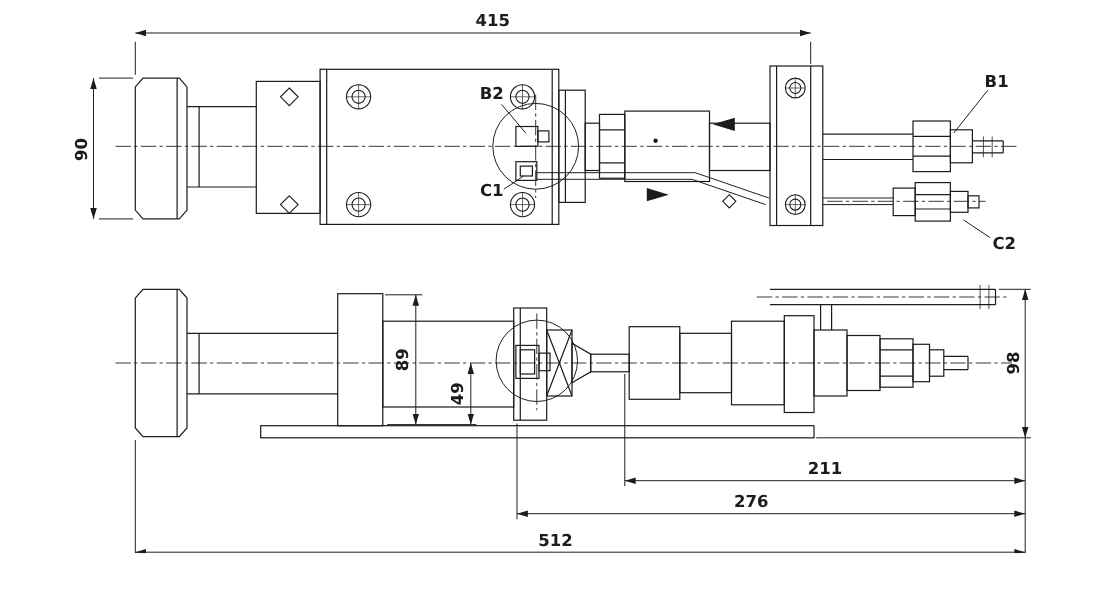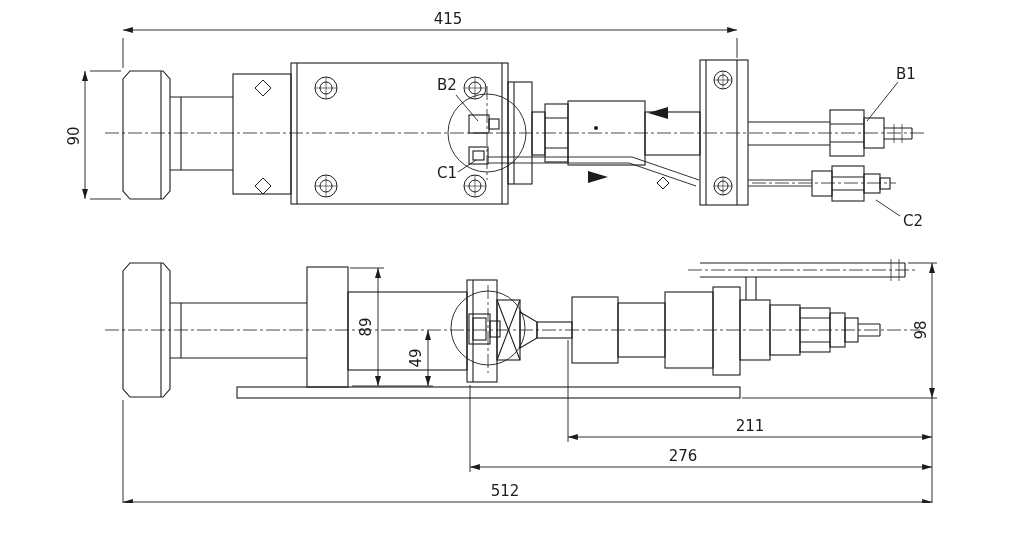--- a/index.html
+++ b/index.html
@@ -6,20 +6,21 @@
     margin: 0;
     padding: 0;
     background: #ffffff;
   }
   .drawing-wrap {
     width: 1013px;
     height: 503px;
     background: #ffffff;
     position: relative;
     overflow: hidden;
+    font-weight: bold;
   }
   svg {
     display: block;
   }
   text {
     font-family: "DejaVu Sans", "Liberation Sans", sans-serif;
     font-size: 15px;
     fill: #1c1c1c;
   }
 </style>

